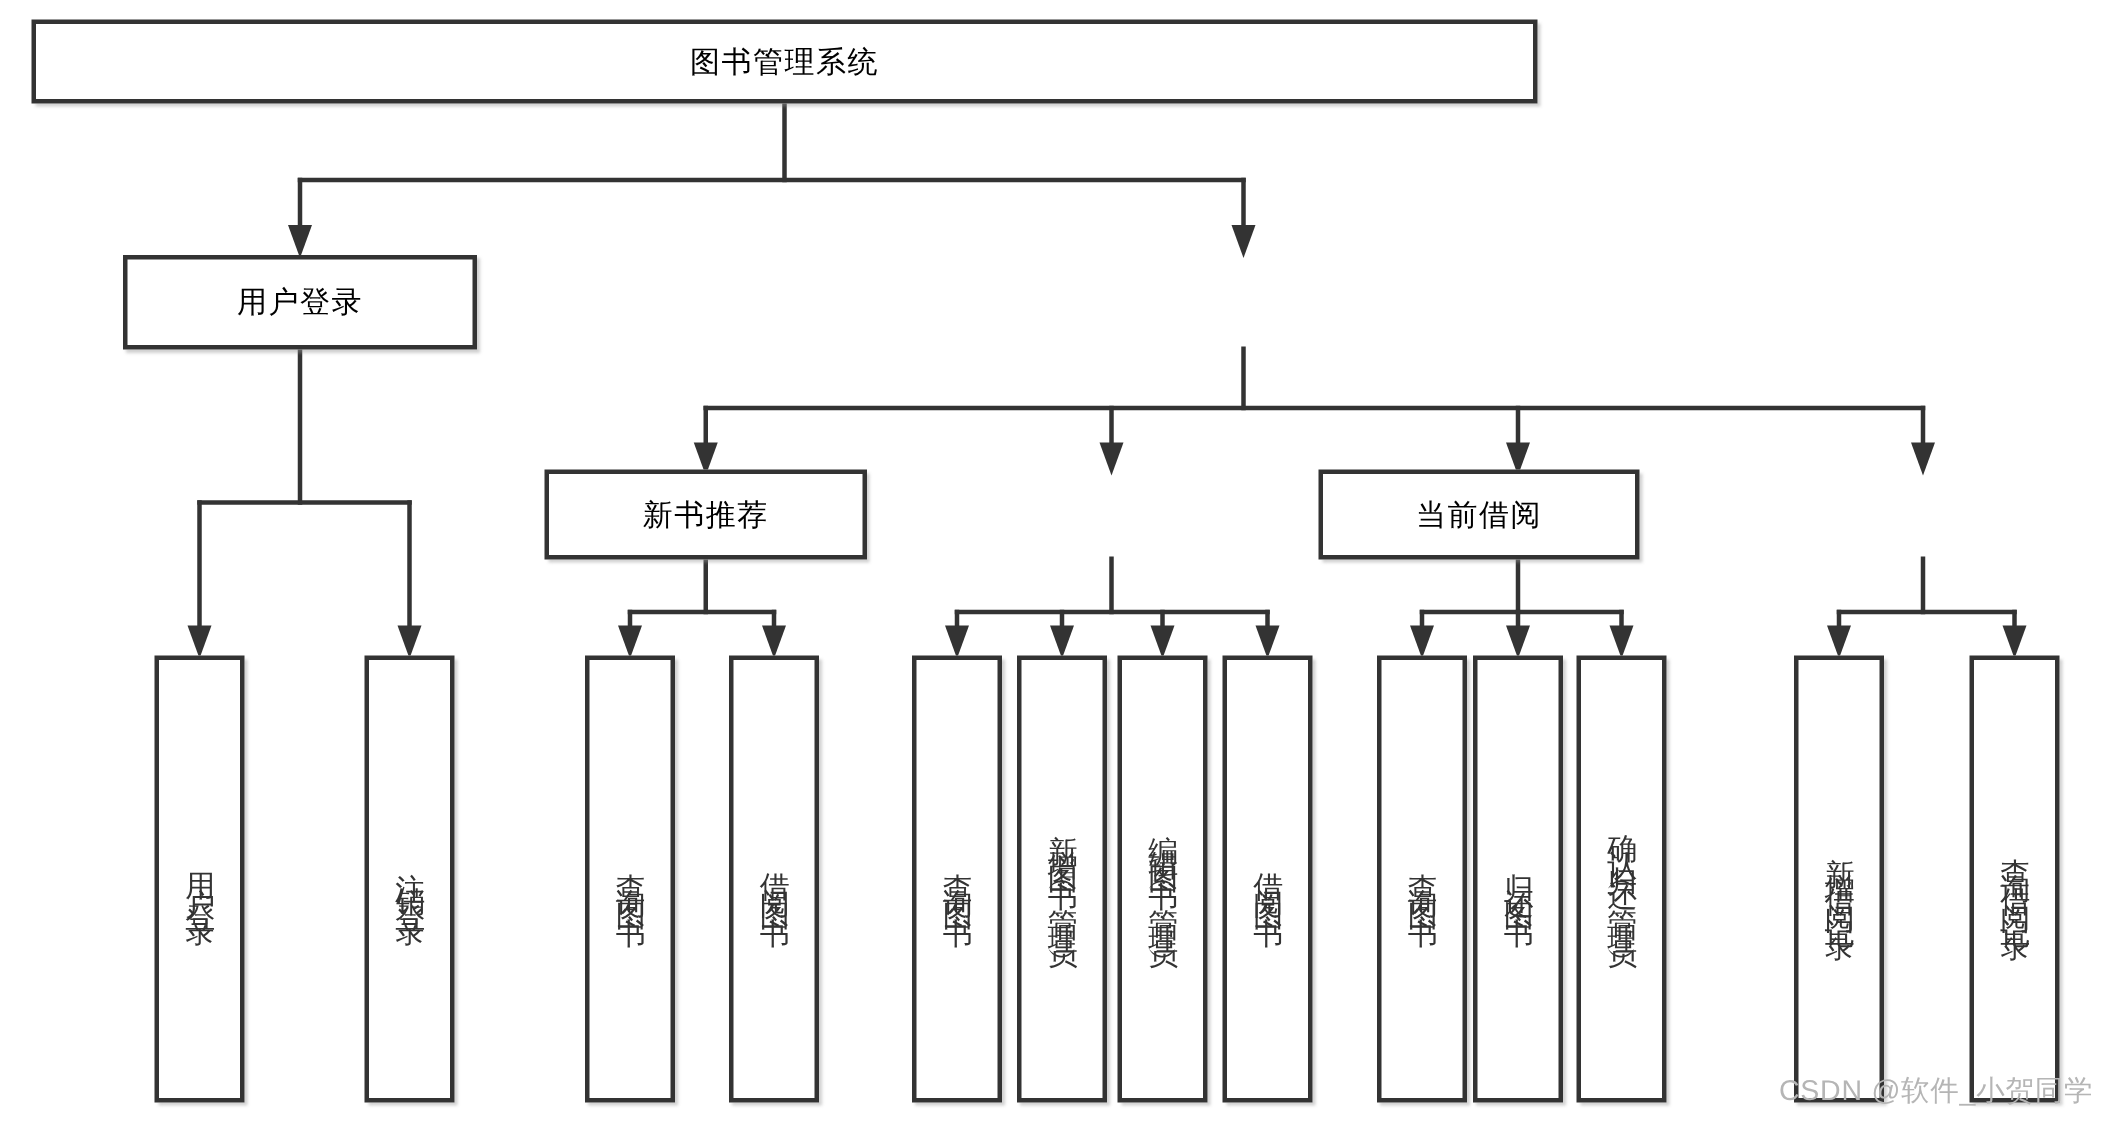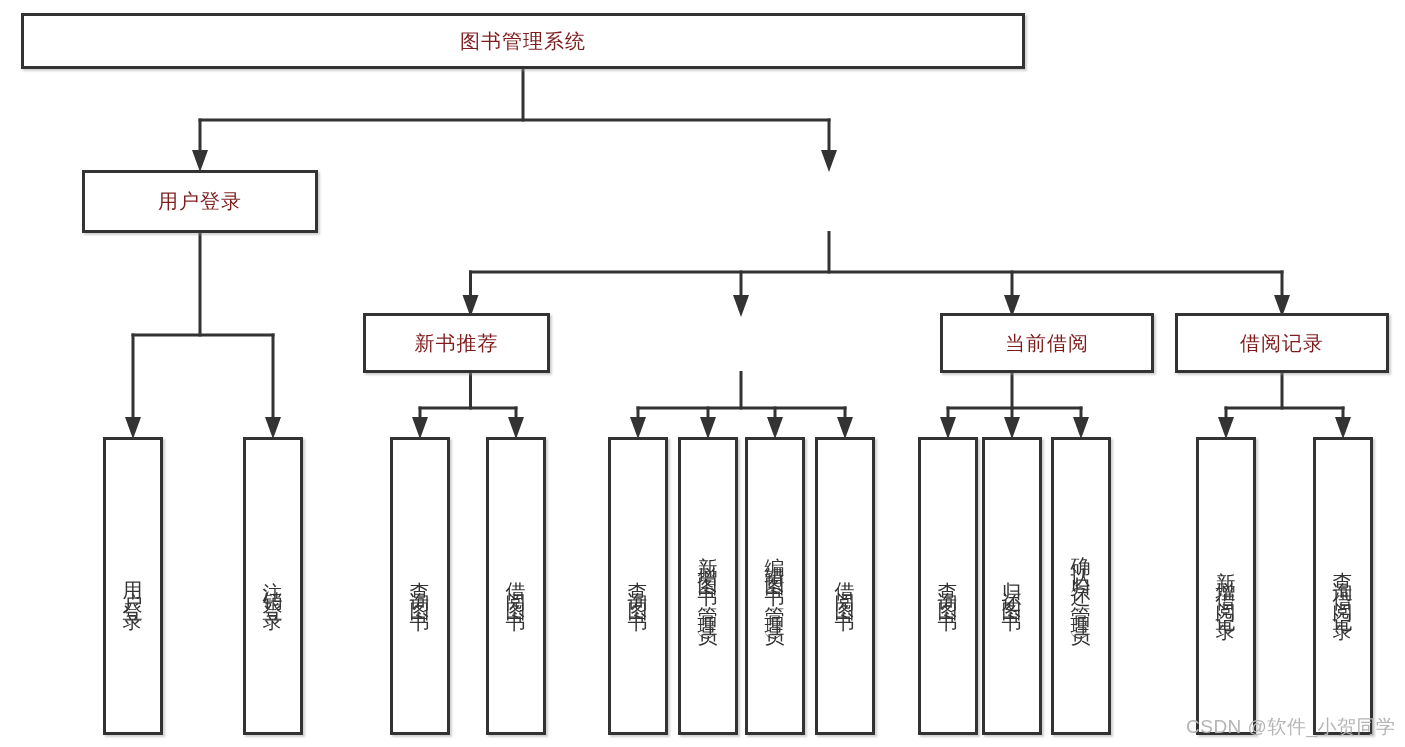--- a/index.html
+++ b/index.html
@@ -22,21 +22,21 @@
     box-sizing: border-box;
     background: #ffffff;
     border: 3px solid #333333;
     display: flex;
     align-items: center;
     justify-content: center;
     box-shadow: 2px 2px 2px rgba(150,150,150,0.45);
   }
   .htext {
     font-size: 20px;
-    color: #7f1d1d;
+    color: #000000;
     letter-spacing: 1px;
     white-space: nowrap;
   }
   .vtext {
     writing-mode: vertical-rl;
     font-size: 20px;
     color: #333333;
     letter-spacing: 10px;
     line-height: 1;
   }
@@ -125,28 +125,25 @@
   </svg>
 
   <div class="node" style="left:21px;top:13px;width:1004px;height:56px">
     <span class="htext">图书管理系统</span>
   </div>
 
   <div class="node" style="left:82px;top:170px;width:236px;height:63px">
     <span class="htext">用户登录</span>
   </div>
 
-  <div class="node" style="left:363px;top:313px;width:187px;height:60px">
+  <div class="node" style="left:363px;top:313px;width:215px;height:60px">
     <span class="htext">新书推荐</span>
   </div>
-  <div class="node" style="left:940px;top:313px;width:214px;height:60px">
+  <div class="node" style="left:879px;top:313px;width:214px;height:60px">
     <span class="htext">当前借阅</span>
-  </div>
-  <div class="node" style="left:1175px;top:313px;width:214px;height:60px">
-    <span class="htext">借阅记录</span>
   </div>
 
   <div class="node" style="left:103px;top:437px;width:60px;height:298px">
     <span class="vtext">用户登录</span>
   </div>
   <div class="node" style="left:243px;top:437px;width:60px;height:298px">
     <span class="vtext">注销登录</span>
   </div>
 
   <div class="node" style="left:390px;top:437px;width:60px;height:298px">

